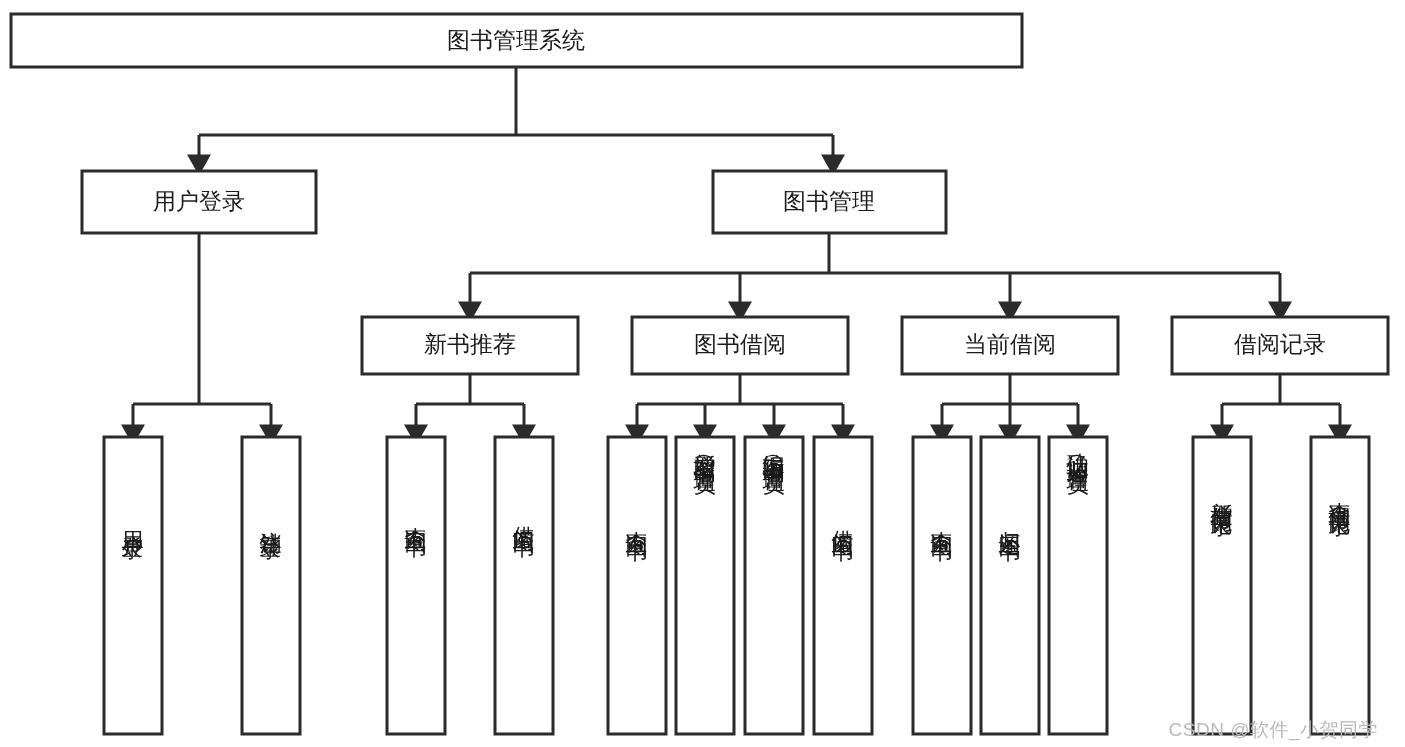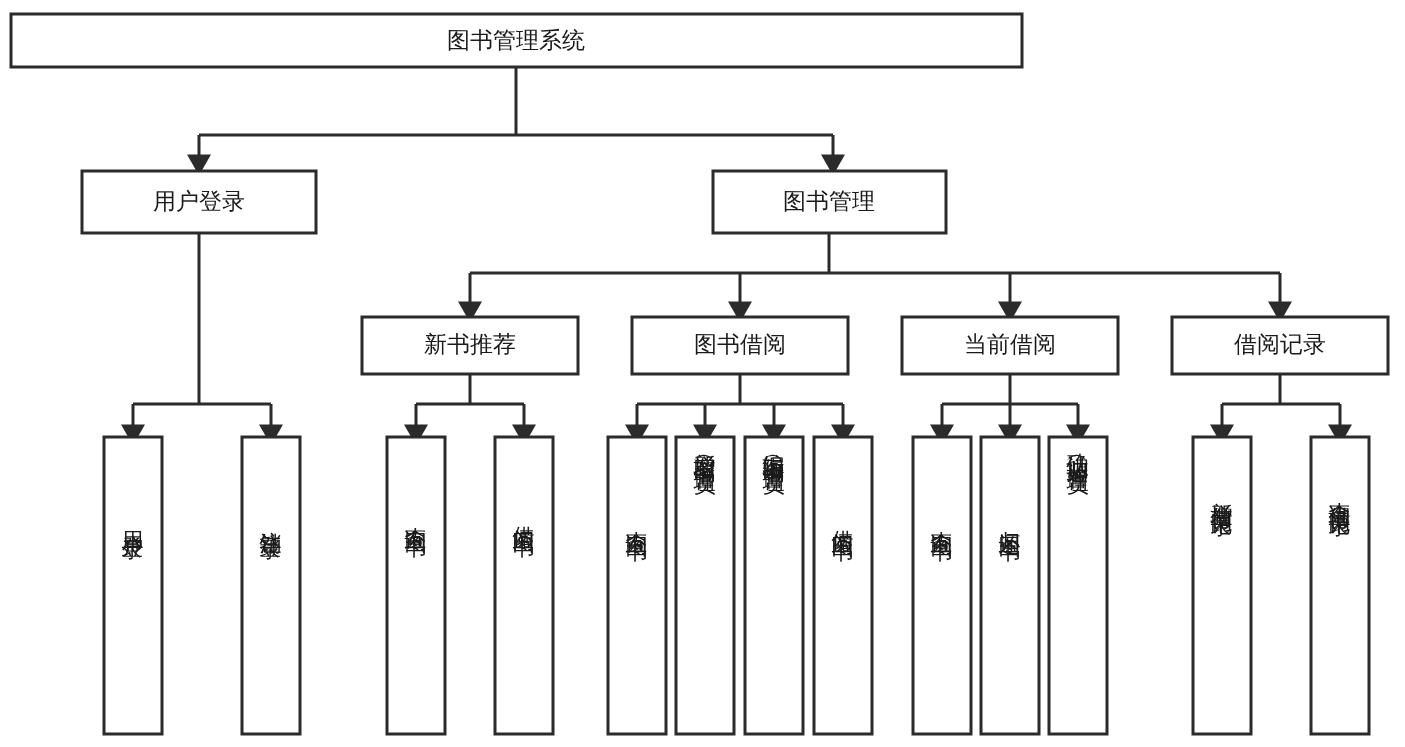--- a/index.html
+++ b/index.html
@@ -178,13 +178,14 @@
     <g>
       <rect class="node-rect" x="1193" y="437" width="58" height="297"></rect>
       <text class="leaf-label" x="1222" y="493">新增借阅记录</text>
     </g>
     <g>
       <rect class="node-rect" x="1311" y="437" width="58" height="297"></rect>
       <text class="leaf-label" x="1340" y="493">查询借阅记录</text>
     </g>
   </svg>
 
+  <div class="watermark">CSDN @软件_小贺同学</div>
 </div>
 
 </body></html>

